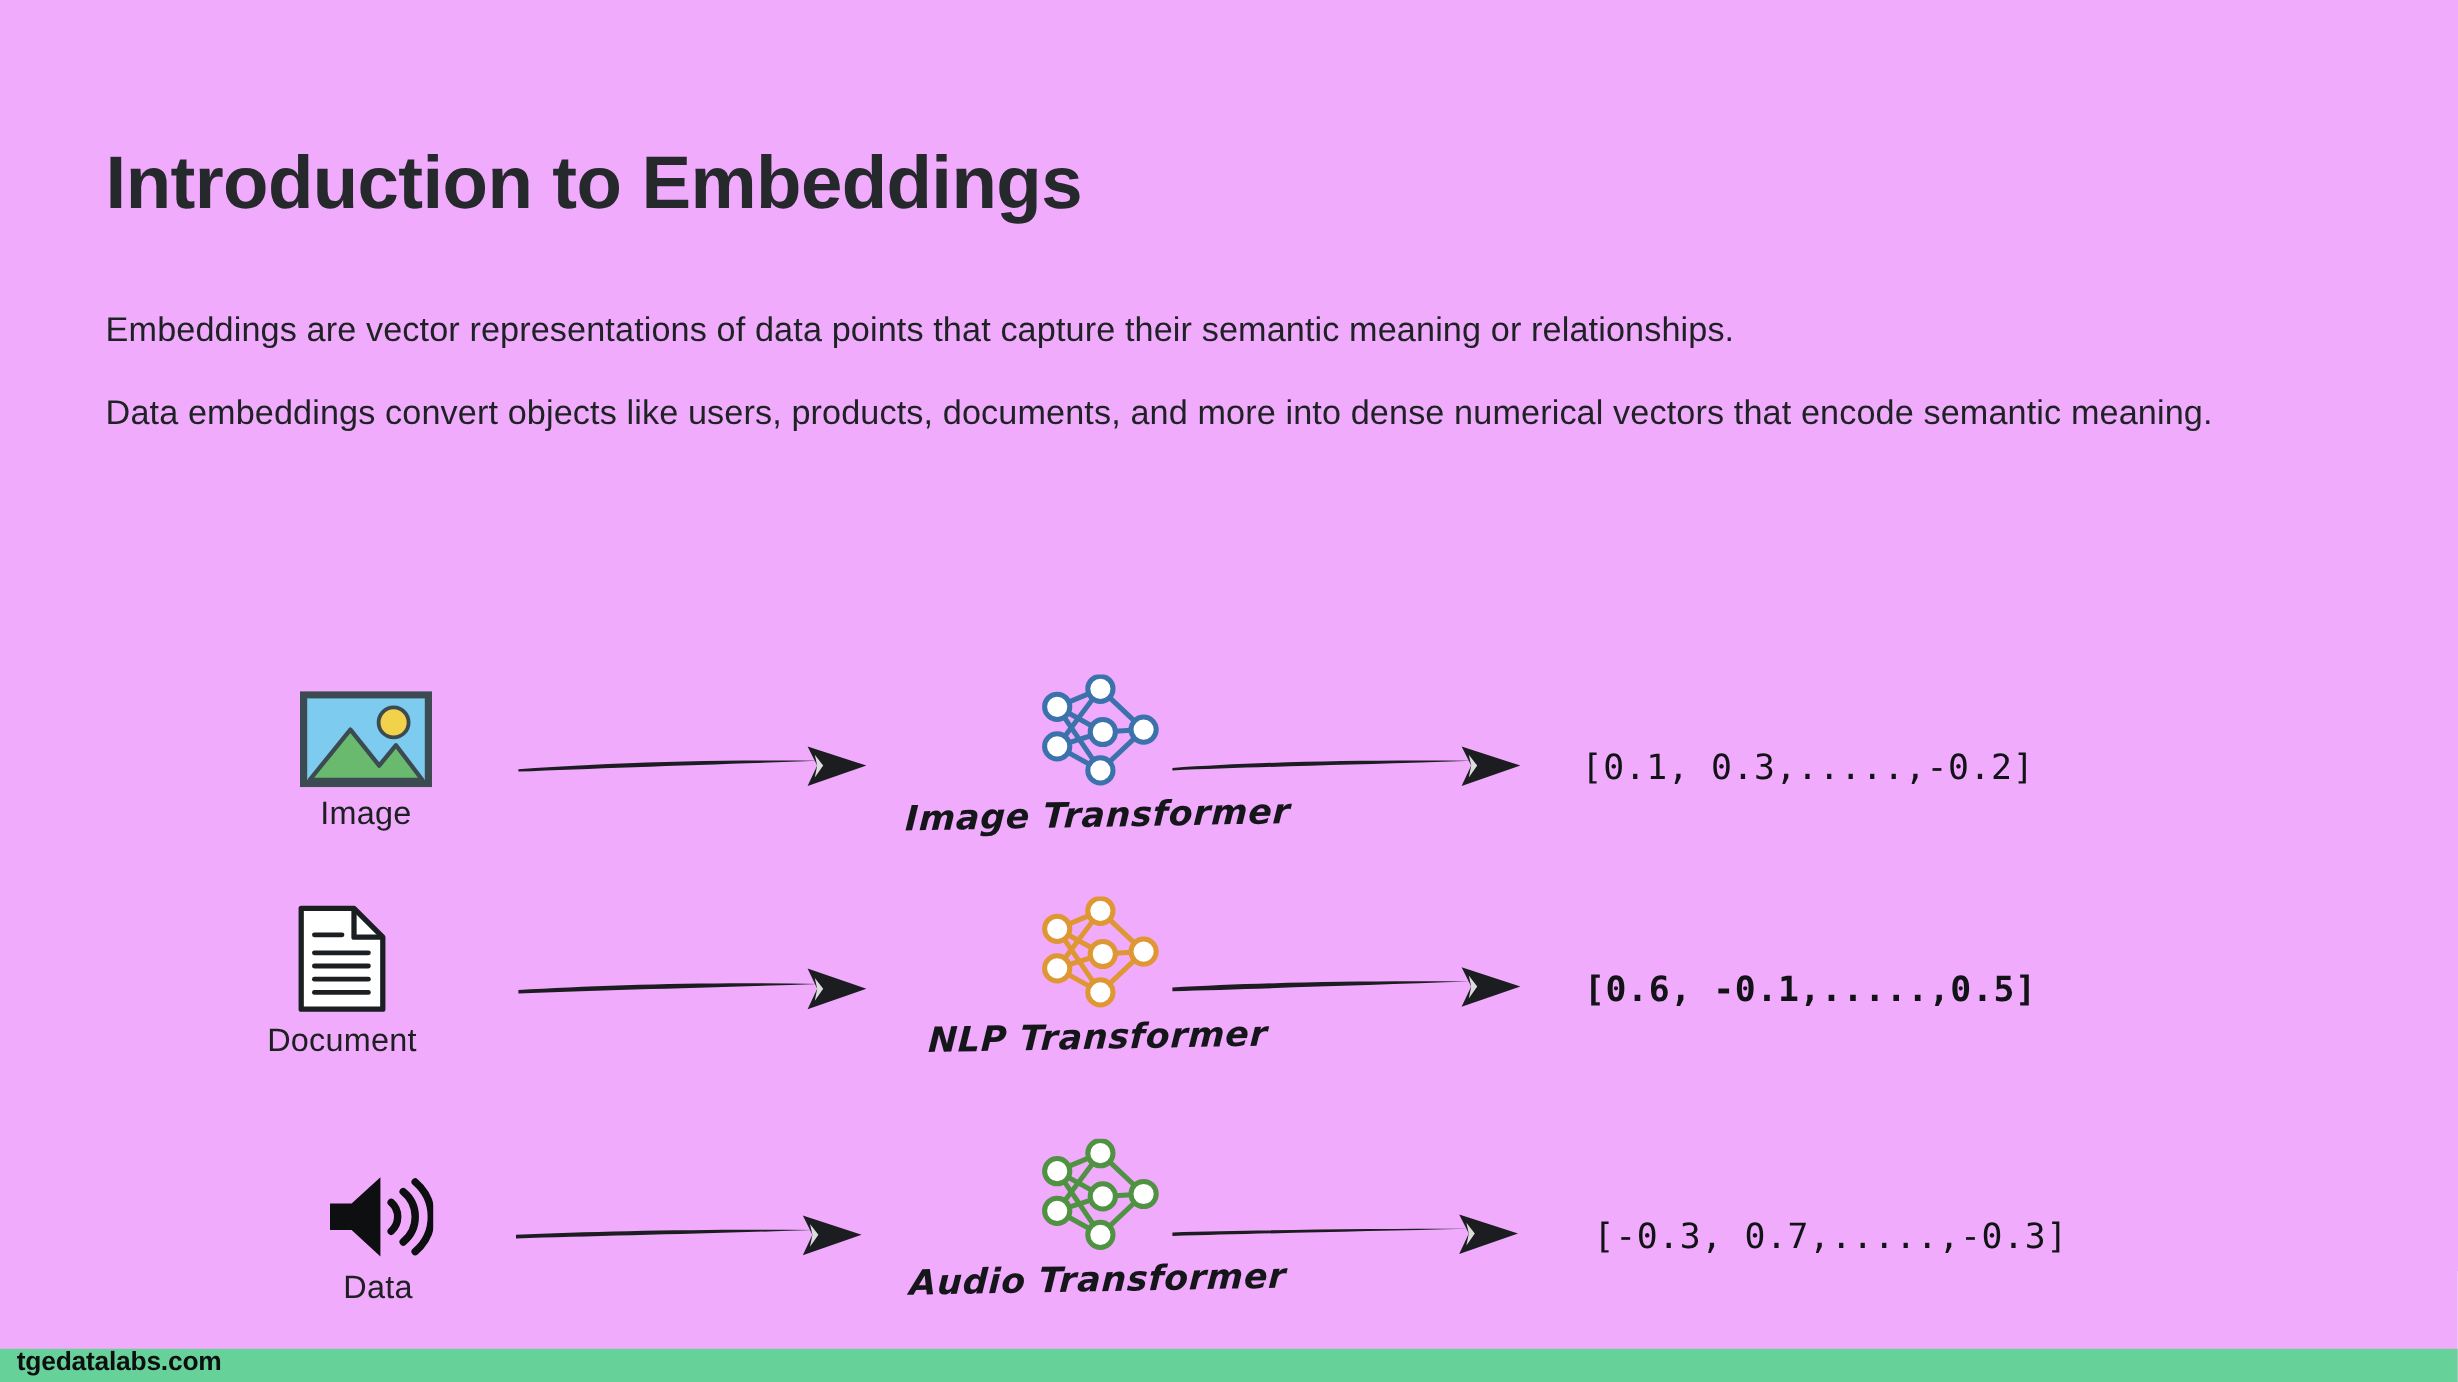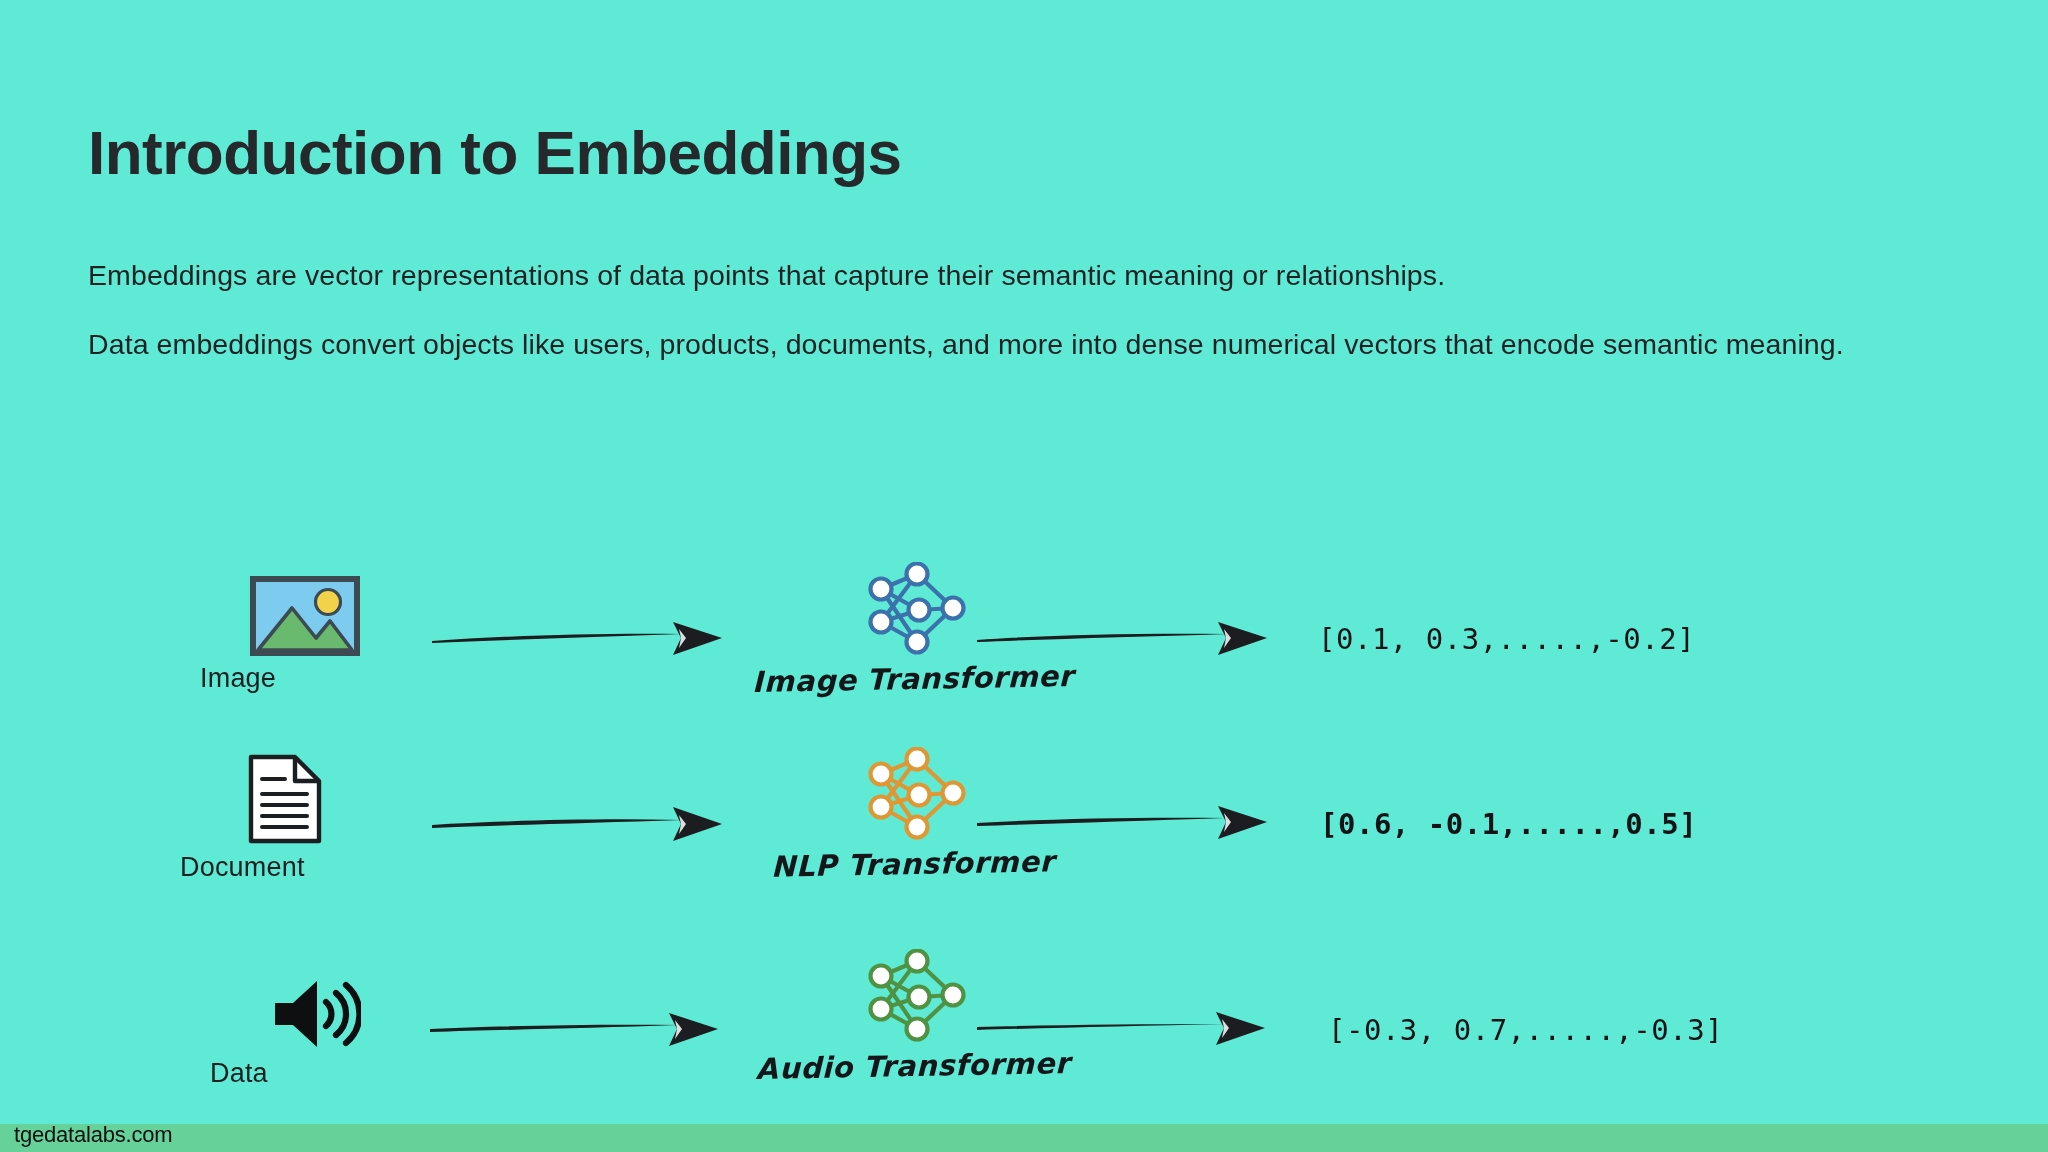--- a/index.html
+++ b/index.html
@@ -14,21 +14,21 @@
     position: relative;
     overflow: hidden;
     font-family: "Liberation Sans", "DejaVu Sans", sans-serif;
     -webkit-font-smoothing: antialiased;
   }
 
   
   .slide {
     position: absolute;
     inset: 0;
-    background: #5eead4;
+    background: #f0abfc;
   }
 
   
   .page-title {
     position: absolute;
     left: 88px;
     top: 120px;
     font-size: 62px;
     line-height: 1.08;
     font-weight: 700;
@@ -70,20 +70,21 @@
     height: 170px;
   }
   .row-0 { top: 10px; }
   .row-1 { top: 195px; }
   .row-2 { top: 405px; }
 
   
   .source {
     position: absolute;
     width: 210px;
+    text-align: center;
   }
   .source .glyph {
     height: 86px;
     display: flex;
     align-items: flex-end;
     justify-content: center;
   }
   .source .caption {
     margin-top: 7px;
     font-size: 27px;
@@ -137,21 +138,21 @@
     bottom: 0;
     width: 2048px;
     height: 28px;
     background: #66d199;
   }
   .footer-text {
     position: absolute;
     left: 14px;
     bottom: 4px;
     font-size: 22px;
-    font-weight: 400;
+    font-weight: 700;
     color: #0d0f11;
     letter-spacing: -0.2px;
     font-family: "Liberation Sans", "DejaVu Sans", sans-serif;
   }
 </style>
 </head>
 <body>
 
 <div class="slide">
 

